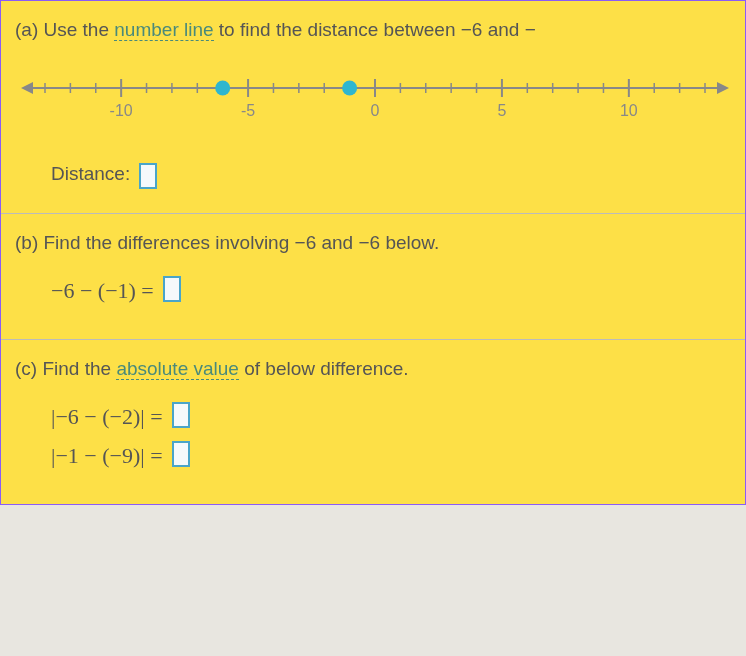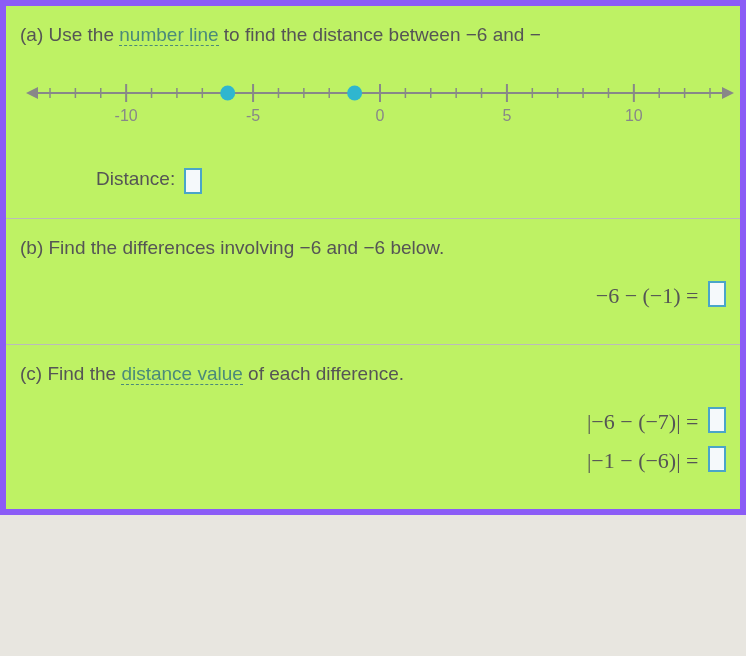--- a/index.html
+++ b/index.html
@@ -5,22 +5,22 @@
     * { box-sizing: border-box; }
     body {
       margin: 0;
       padding: 0;
       font-family: Verdana, Arial, sans-serif;
       background: #e8e6e0;
       width: 746px;
       color: #555;
     }
     .container {
-      border: 6px solid #8b5cf6;
-      background: #bef264;
+      border: 1px solid #8b5cf6;
+      background: #fde047;
     }
     .part {
       border-bottom: 1px solid #bbb;
       padding: 18px 14px 24px 14px;
     }
     .part:last-child { border-bottom: none; }
     .prompt {
       font-size: 19px;
       color: #555;
       margin-bottom: 22px;
@@ -30,37 +30,35 @@
       border-bottom: 1px dashed #4a8a7a;
       cursor: pointer;
     }
     .indent {
       margin-left: 36px;
     }
     .distance-label {
       font-size: 19px;
       color: #555;
       display: inline;
-      margin-left: 40px;
     }
     .answerbox {
       display: inline-block;
       width: 18px;
       height: 26px;
       border: 2px solid #4aa5c9;
       background: #f5f9fb;
       vertical-align: middle;
       margin-left: 4px;
     }
     .eqrow {
       font-size: 22px;
       color: #555;
       font-family: "Times New Roman", serif;
       margin: 11px 0;
-      text-align: right;
     }
     .eqrow .answerbox {
       vertical-align: -4px;
     }
     
     .numberline-wrap {
       margin: 8px 0 30px 0;
       position: relative;
       text-align: right;
     }
@@ -144,27 +142,27 @@
       <div class="eqrow">
         <span>−6 − (−1) =</span>
         <span class="answerbox"></span>
       </div>
     </div>
   </div>
 
   <div class="part">
     <div class="prompt">
       <span>(c)</span>
-      <span>Find the </span><span class="term">distance value</span><span> of each difference.</span>
+      <span>Find the </span><span class="term">absolute value</span><span> of below difference.</span>
     </div>
     <div class="indent">
       <div class="eqrow">
-        <span>|−6 − (−7)| =</span>
+        <span>|−6 − (−2)| =</span>
         <span class="answerbox"></span>
       </div>
       <div class="eqrow">
-        <span>|−1 − (−6)| =</span>
+        <span>|−1 − (−9)| =</span>
         <span class="answerbox"></span>
       </div>
     </div>
   </div>
 
 </div>
 
 </body></html>

